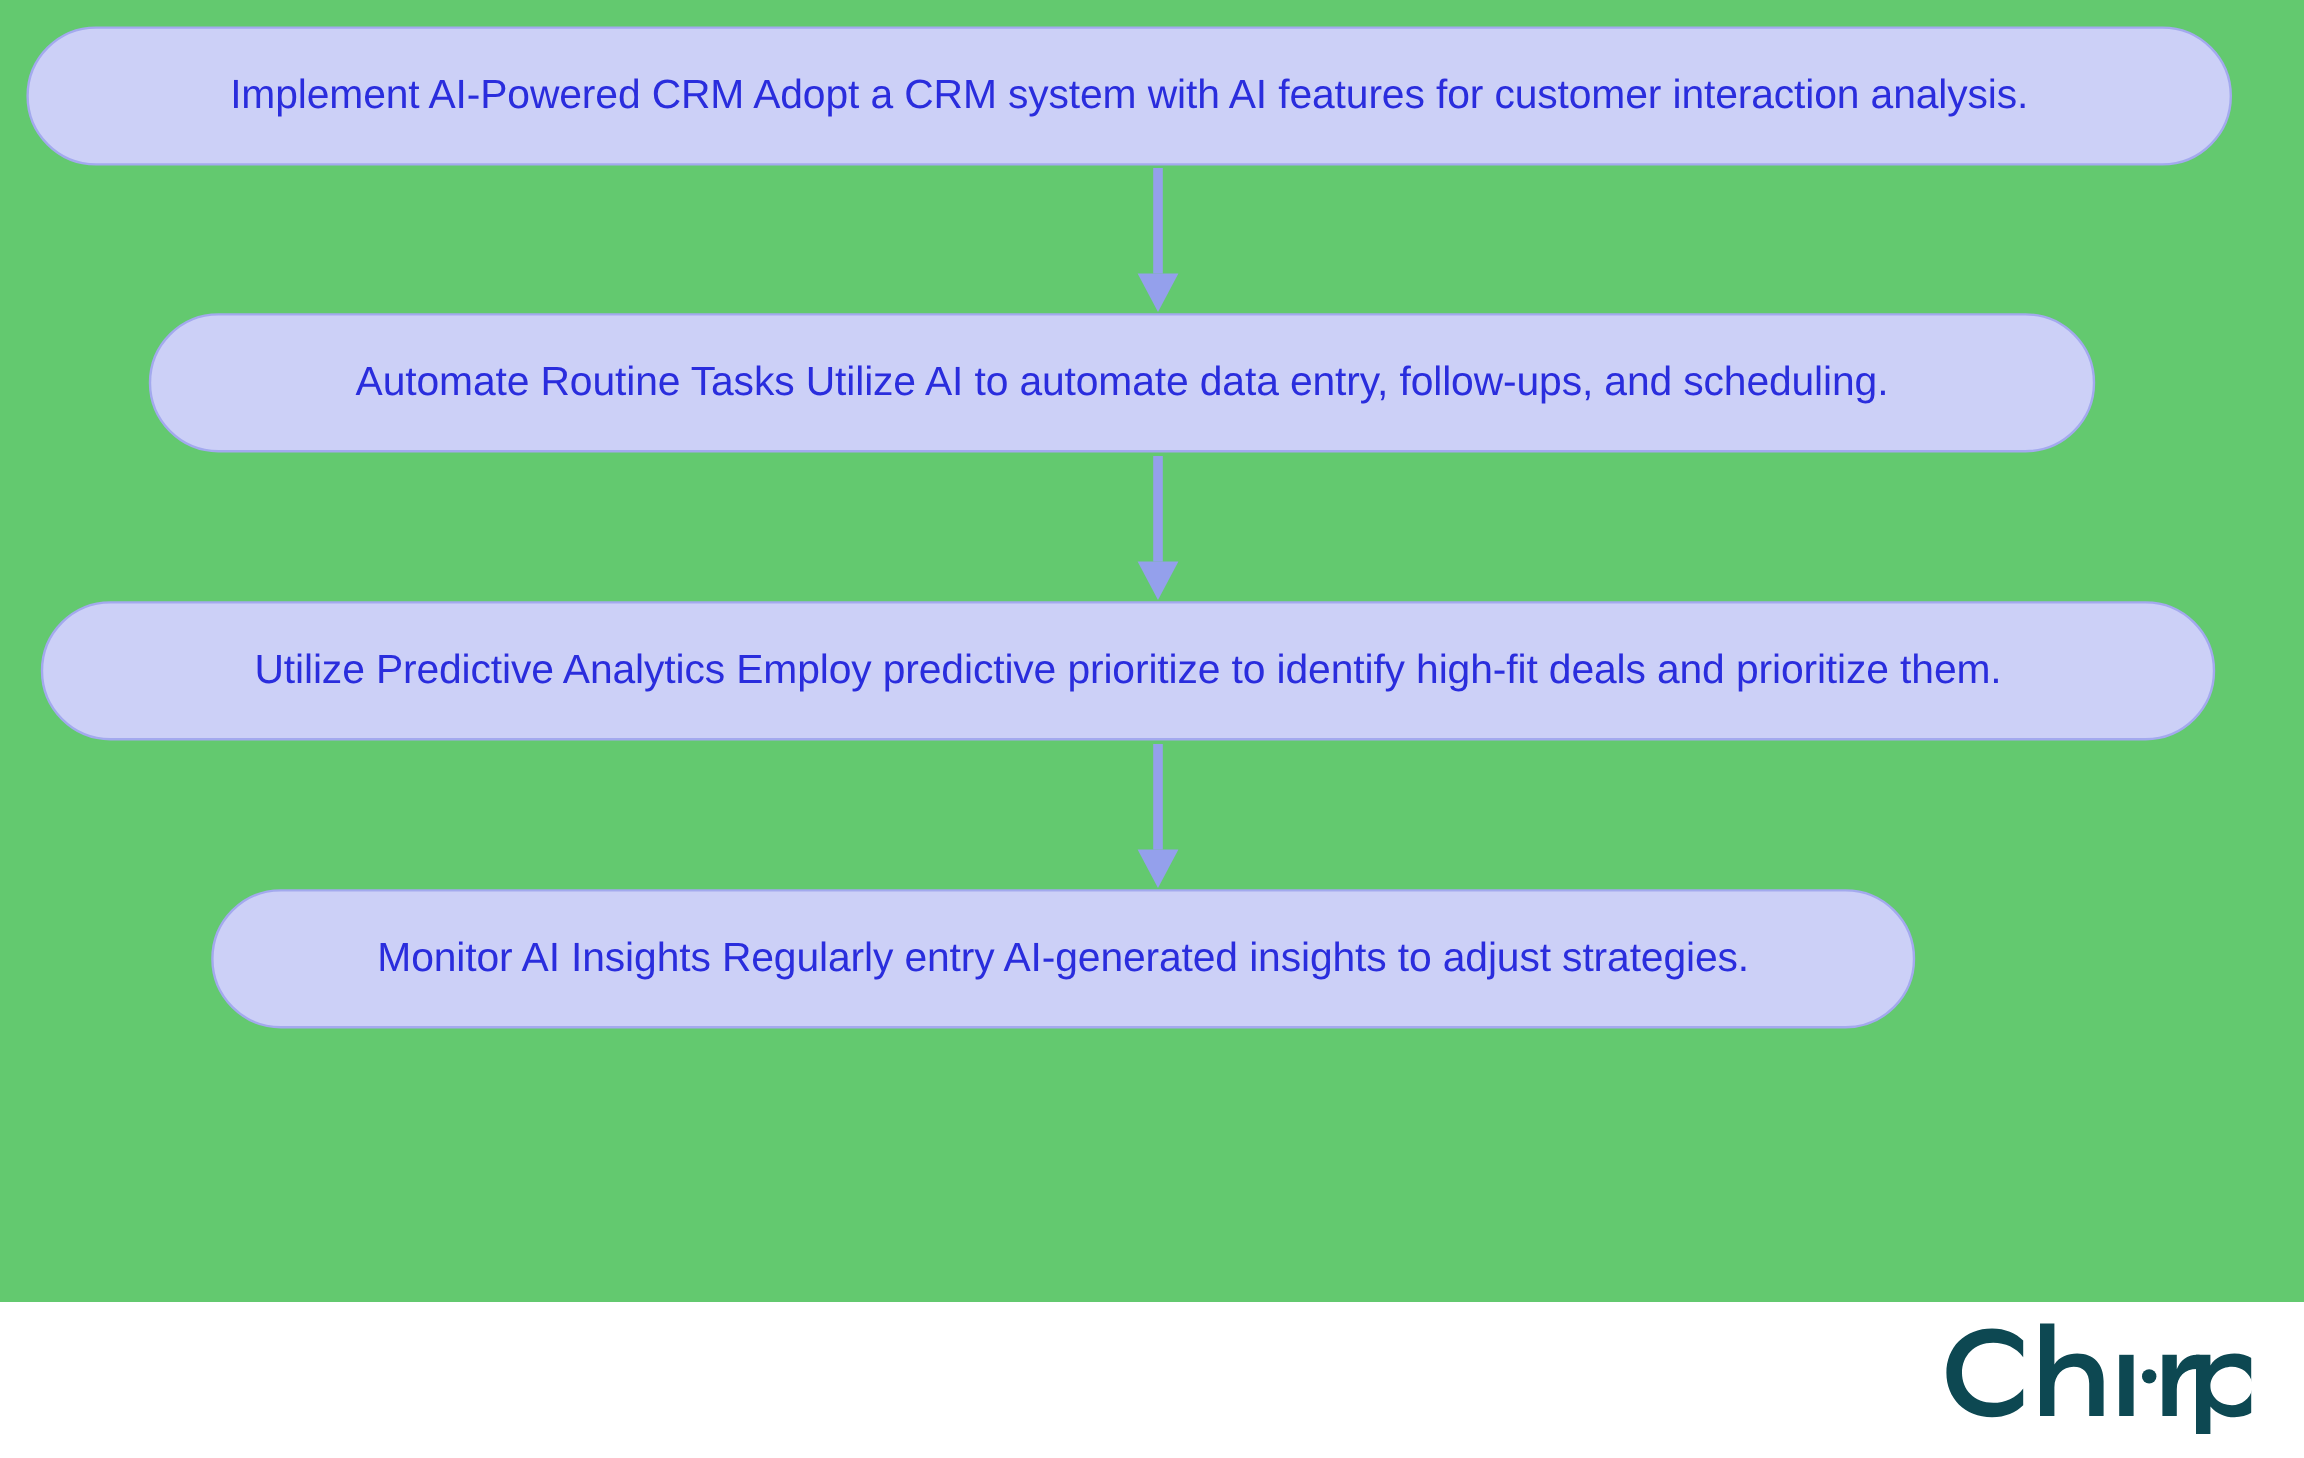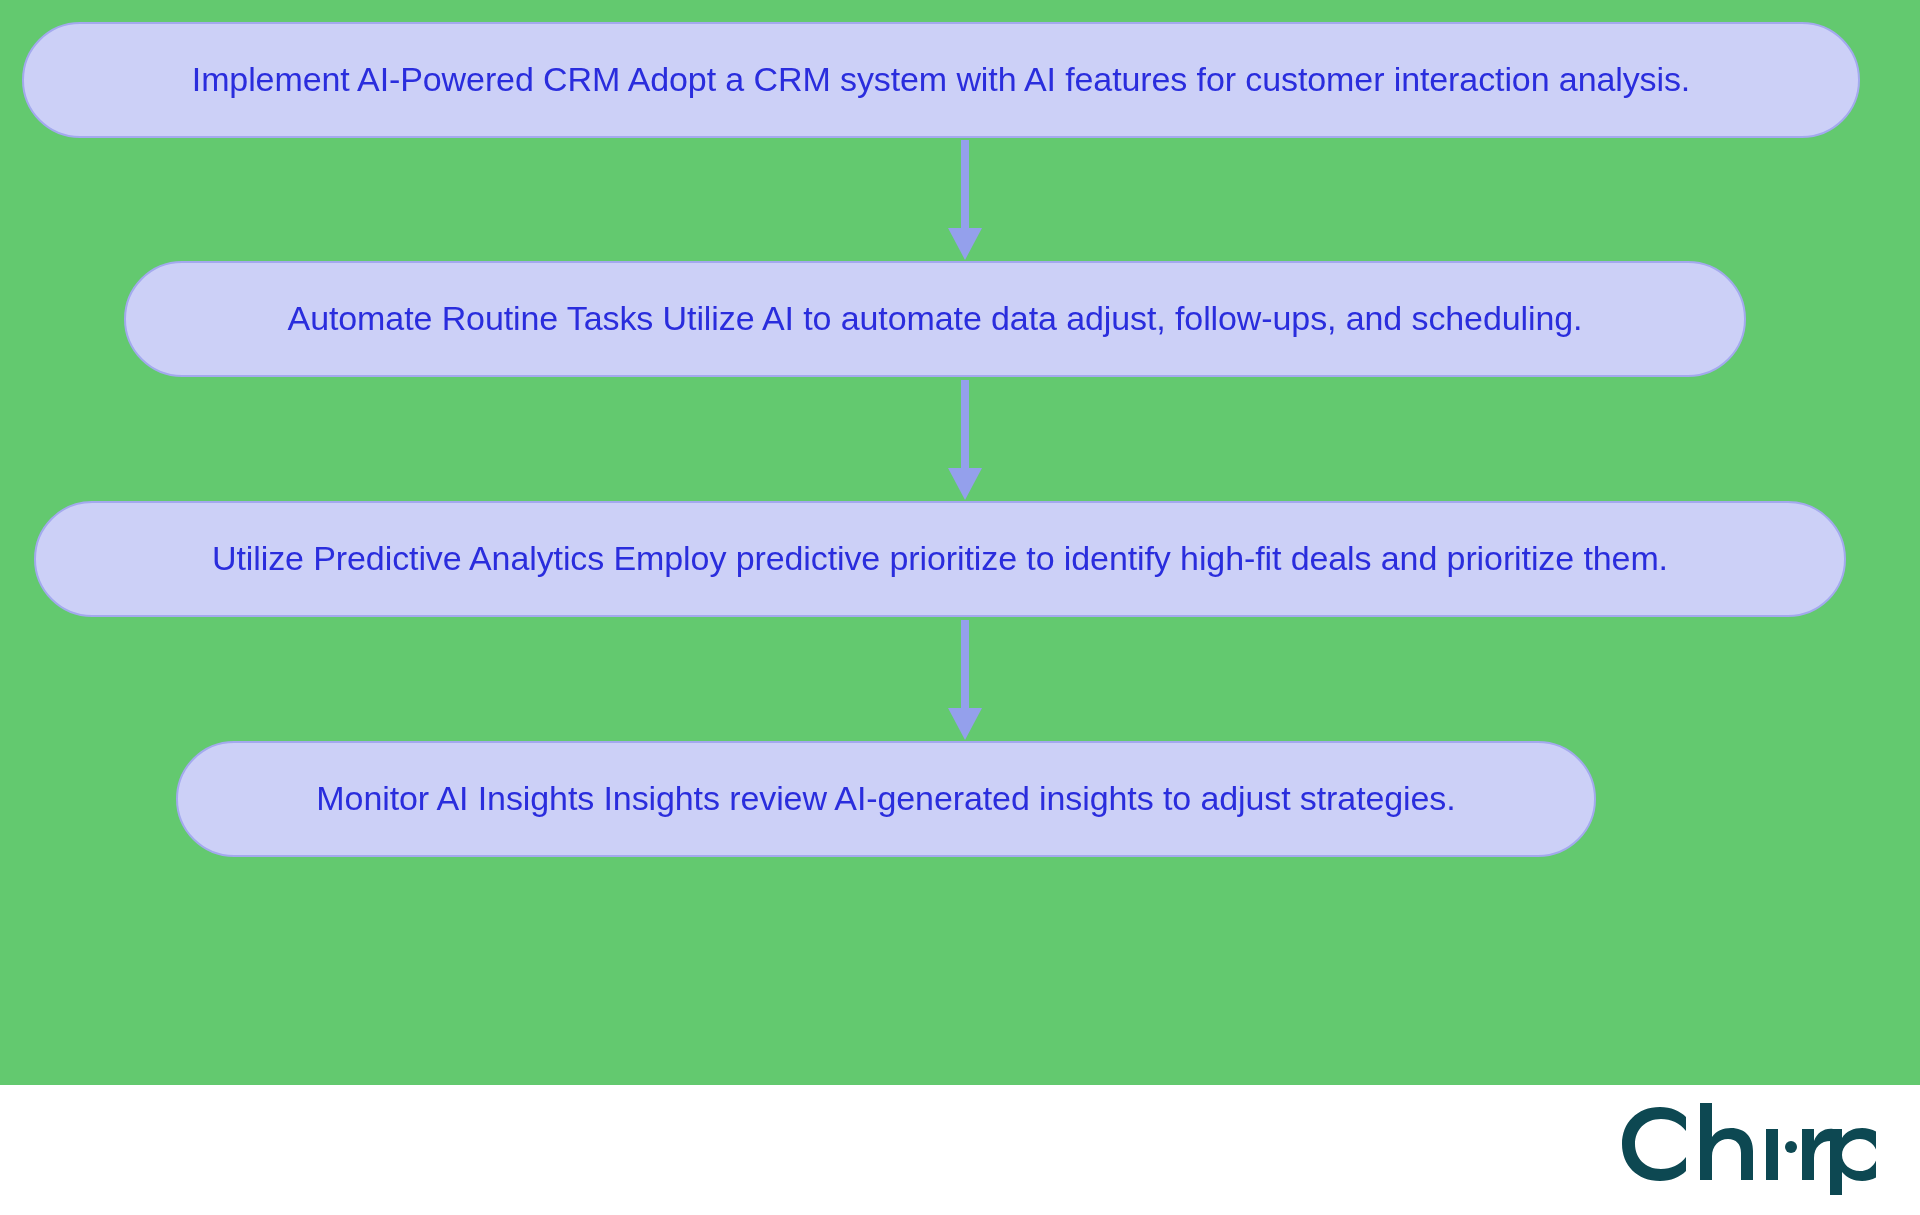--- a/index.html
+++ b/index.html
@@ -105,39 +105,39 @@
       <div class="node" id="node-0">
         <span class="node-label">Implement AI-Powered CRM Adopt a CRM system with AI features for customer interaction analysis.</span>
       </div>
 
       <div class="arrow" id="arrow-0">
         <div class="shaft"></div>
         <div class="head"></div>
       </div>
 
       <div class="node" id="node-1">
-        <span class="node-label">Automate Routine Tasks Utilize AI to automate data adjust, follow-ups, and scheduling.</span>
+        <span class="node-label">Automate Routine Tasks Utilize AI to automate data entry, follow-ups, and scheduling.</span>
       </div>
 
       <div class="arrow" id="arrow-1">
         <div class="shaft"></div>
         <div class="head"></div>
       </div>
 
       <div class="node" id="node-2">
         <span class="node-label">Utilize Predictive Analytics Employ predictive prioritize to identify high-fit deals and prioritize them.</span>
       </div>
 
       <div class="arrow" id="arrow-2">
         <div class="shaft"></div>
         <div class="head"></div>
       </div>
 
       <div class="node" id="node-3">
-        <span class="node-label">Monitor AI Insights Insights review AI-generated insights to adjust strategies.</span>
+        <span class="node-label">Monitor AI Insights Regularly entry AI-generated insights to adjust strategies.</span>
       </div>
 
     </div>
   </div>
 
   <div id="footer">
     <div id="brand">
       <svg width="260" height="96" viewBox="0 0 260 96" aria-hidden="true">
         <g fill="#0d4852">
 

